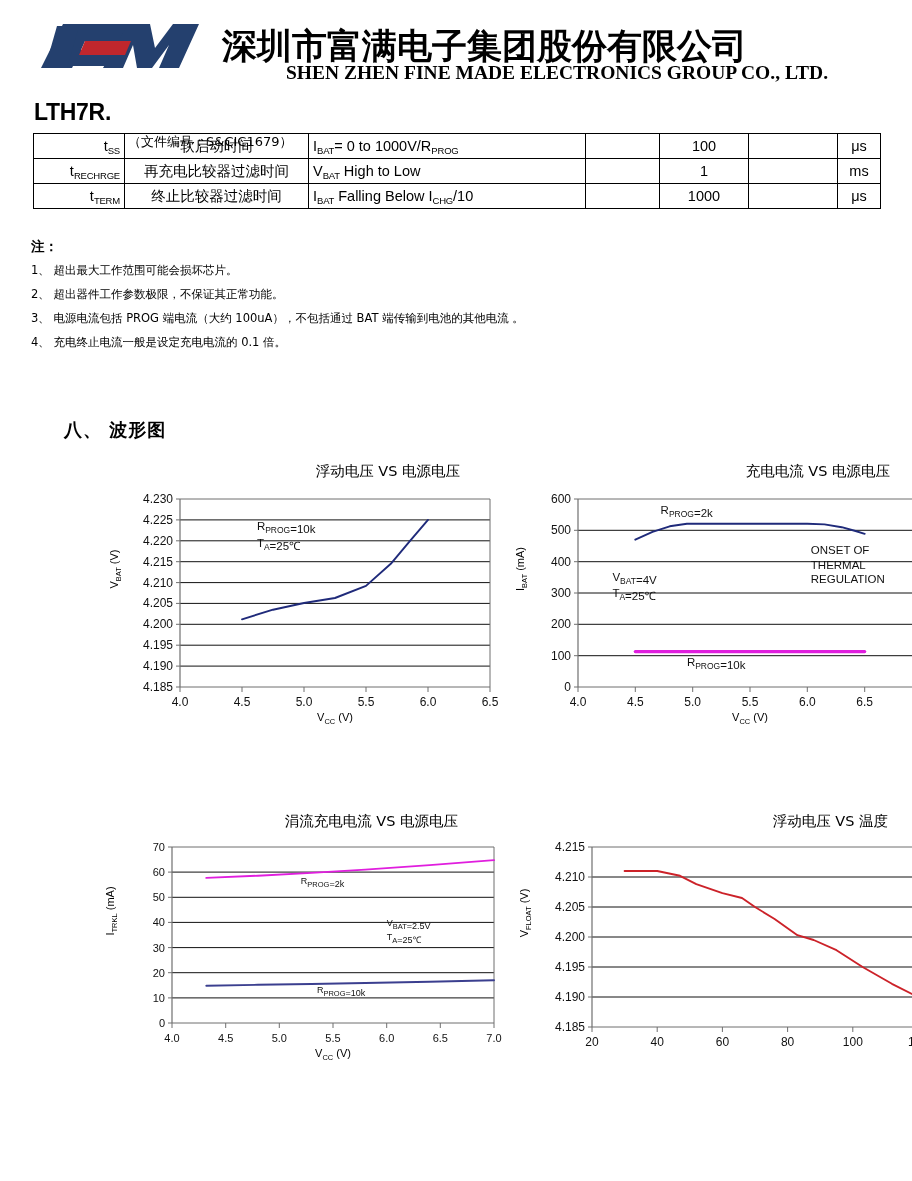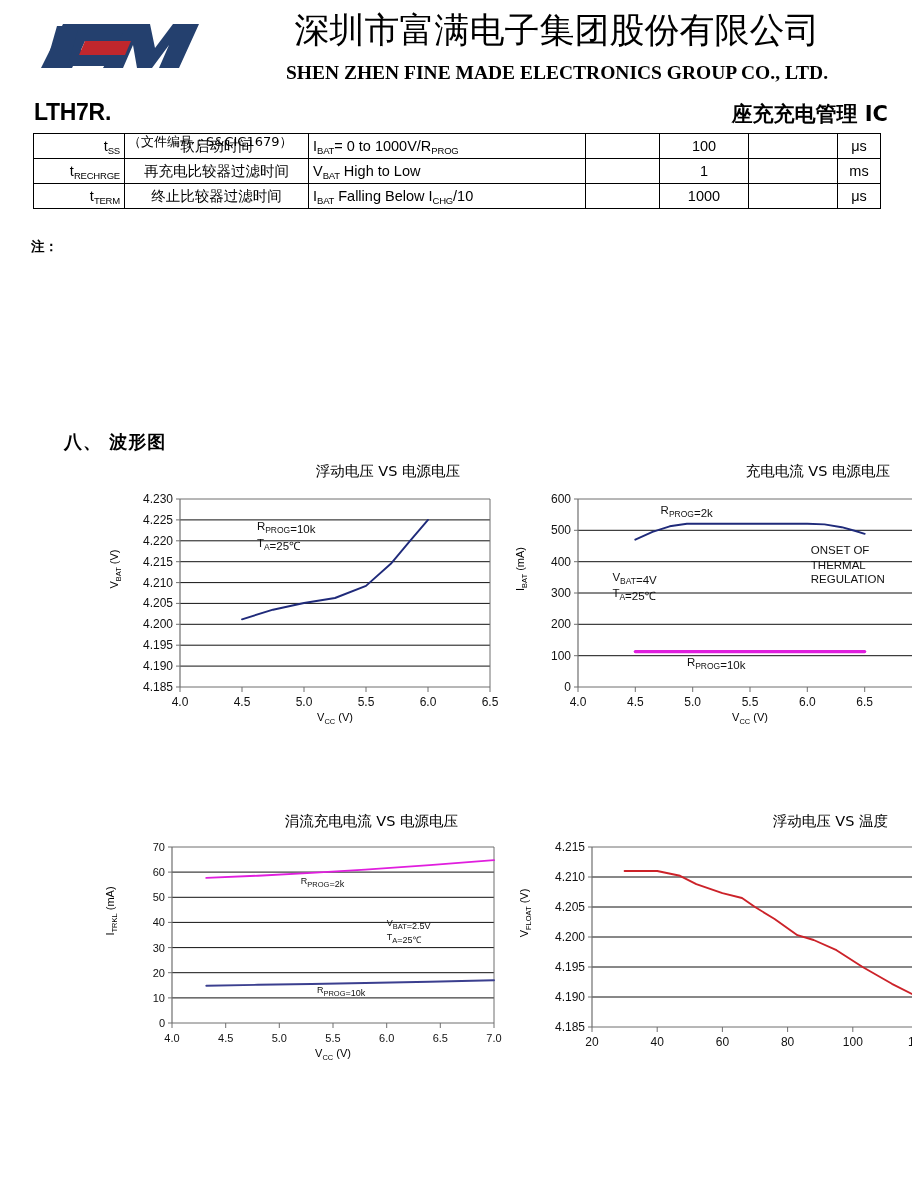--- a/index.html
+++ b/index.html
@@ -6,23 +6,23 @@
   body{
     width:912px;height:1181px;background:#fff;
     font-family:"Liberation Sans","DejaVu Sans",sans-serif;
     color:#000;overflow:hidden;position:relative;
   }
   .page{position:relative;width:912px;height:1181px;}
 
   
   .hdr{position:absolute;left:0;top:0;width:912px;height:95px;}
   .logo{position:absolute;left:33px;top:12px;width:175px;height:68px;}
-  .cn-co{position:absolute;left:222px;top:8px;width:670px;
-         font-family:"DejaVu Sans",sans-serif;font-weight:normal;
-         font-size:35px;letter-spacing:0px;text-align:center;line-height:44px;white-space:nowrap;}
+  .cn-co{position:absolute;left:222px;top:24px;width:670px;
+         font-family:"DejaVu Sans",sans-serif;font-weight:bold;
+         font-size:35px;letter-spacing:0px;line-height:44px;white-space:nowrap;}
   .en-co{position:absolute;left:222px;top:62px;width:670px;
          font-family:"Liberation Serif","DejaVu Serif",serif;font-weight:bold;
          font-size:19.5px;text-align:center;white-space:nowrap;}
 
   
   .titlerow{position:absolute;left:0;top:99px;width:912px;height:34px;}
   .pn{position:absolute;left:34px;top:0px;font-size:23px;font-weight:bold;
       font-family:"Liberation Sans",sans-serif;letter-spacing:-.3px;}
   .docno{position:absolute;left:128px;top:7px;font-size:13px;
       font-family:"DejaVu Sans",sans-serif;white-space:nowrap;margin-top:27px;}
@@ -44,21 +44,21 @@
   sub{font-size:9.5px;vertical-align:baseline;position:relative;top:3px;letter-spacing:-.2px;}
 
   
   .notes{position:absolute;left:31px;top:238px;width:860px;
          font-family:"DejaVu Sans",sans-serif;}
   .notes .nh{font-size:13.5px;font-weight:bold;margin-bottom:7px;}
   .notes .nl{font-size:11.5px;line-height:15px;margin-bottom:9px;white-space:nowrap;}
 
   
   .sect{position:absolute;left:64px;top:418px;font-size:18px;font-weight:bold;
-        font-family:"DejaVu Sans",sans-serif;letter-spacing:1px;margin-top:12px;}
+        font-family:"DejaVu Sans",sans-serif;letter-spacing:1px;}
 
   
   .chart{position:absolute;}
   .ctitle{text-align:right;font-family:"DejaVu Sans",sans-serif;
           font-size:14.5px;white-space:nowrap;}
   .cbody{position:relative;margin-left:48px;}
   .ylab{position:absolute;font-size:11px;font-family:"Liberation Sans",sans-serif;
         transform-origin:center;}
   .xlab{position:absolute;font-size:11px;font-family:"Liberation Sans",sans-serif;
         text-align:center;}
@@ -84,21 +84,20 @@
         <path d="M52 29 L98 29 L92 43 L46 43 Z" fill="#c0272d"></path>
       </svg>
     </div>
     <div class="cn-co">深圳市富满电子集团股份有限公司</div>
     <div class="en-co">SHEN ZHEN FINE MADE ELECTRONICS GROUP CO., LTD.</div>
   </div>
 
   <div class="titlerow">
     <div class="pn">LTH7R.</div>
     <div class="docno">（文件编号：S&amp;CIC1679）</div>
-    <div class="rtitle">座充充电管理 IC</div>
   </div>
 
   <div class="tblwrap">
     <table class="spec">
       <tbody id="spec-body">
           <tr>
             <td class="c-sym">t<sub>SS</sub></td>
             <td class="c-desc">软启动时间</td>
             <td class="c-cond">I<sub>BAT</sub>= 0 to 1000V/R<sub>PROG</sub></td>
             <td class="c-min"></td>
@@ -123,20 +122,26 @@
             <td class="c-typ">1000</td>
             <td class="c-max"></td>
             <td class="c-unit">μs</td>
           </tr>
         </tbody>
     </table>
   </div>
 
   <div class="notes">
     <div class="nh">注：</div>
+    <div id="notes-list">
+        <div class="nl">1、  超出最大工作范围可能会损坏芯片。</div>
+        <div class="nl">2、  超出器件工作参数极限，不保证其正常功能。</div>
+        <div class="nl">3、  电源电流包括 PROG 端电流（大约 100uA），不包括通过 BAT 端传输到电池的其他电流 。</div>
+        <div class="nl">4、  充电终止电流一般是设定充电电流的 0.1 倍。</div>
+      </div>
   </div>
 
   <div class="sect">八、   波形图</div>
 
   <div class="chart" id="chart0" style="left:60px;top:462px;width:400px;">
       <div class="ctitle">浮动电压 VS 电源电压</div>
       <div class="cbody">
         <svg width="400" height="250">
           <line x1="72" y1="18.0" x2="382" y2="18.0" stroke="#6f6f6f" stroke-width="1"></line>
           <line x1="72" y1="38.9" x2="382" y2="38.9" stroke="#111" stroke-width="1"></line>

